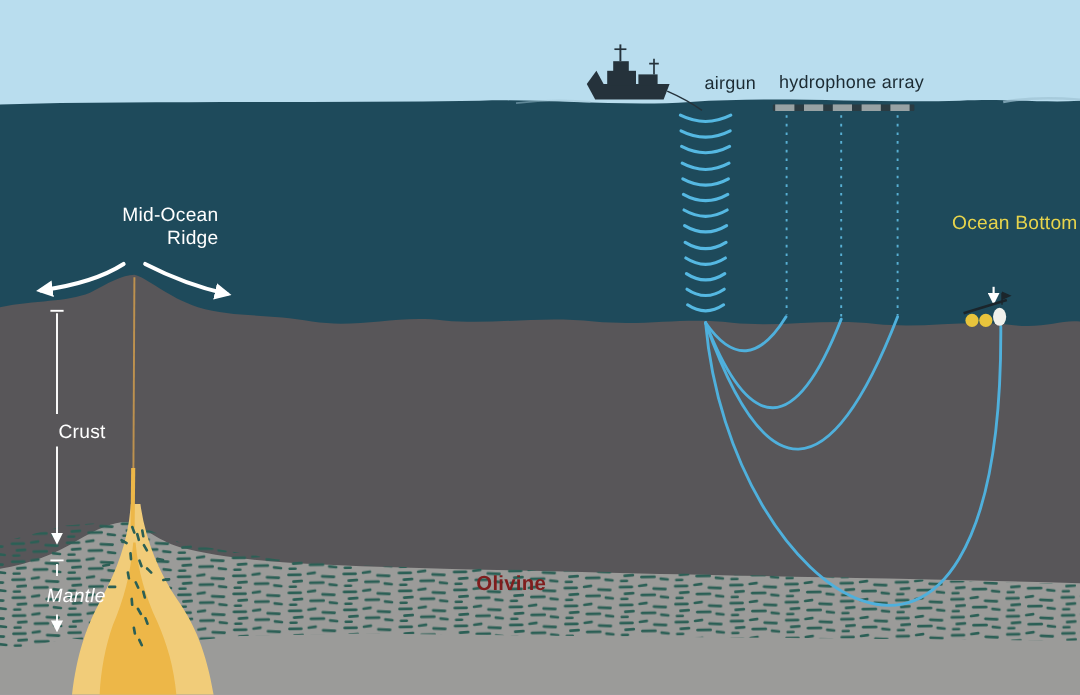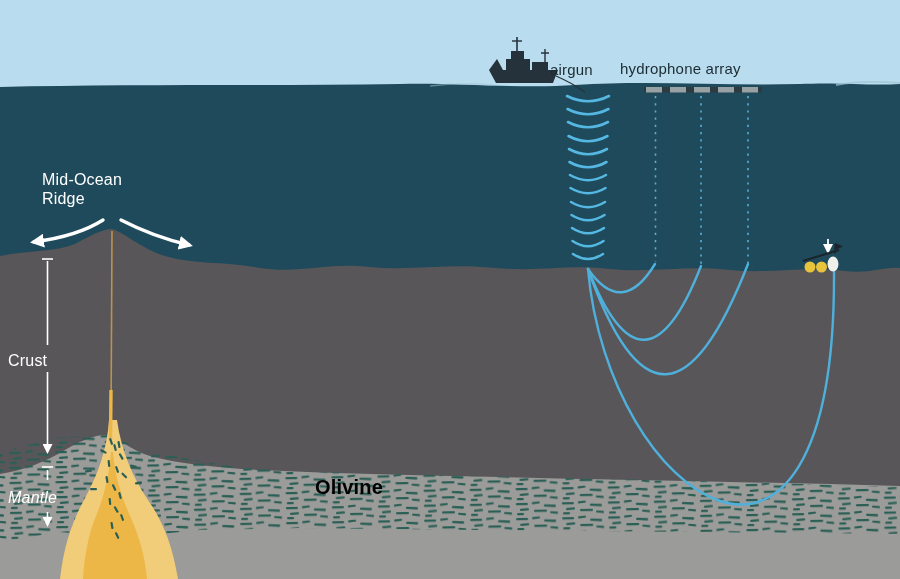--- a/index.html
+++ b/index.html
@@ -1,23 +1,23 @@
 <!DOCTYPE html>
 <html><head>
 <meta charset="utf-8">
 <style>
   html,body{margin:0;padding:0;background:#fff;}
   #stage{position:relative;width:900px;height:579px;overflow:hidden;
          font-family:"Liberation Sans",sans-serif;}
   #stage svg{position:absolute;left:0;top:0;}
-  .lbl{position:absolute;text-align:left;line-height:19px;font-size:16px;
+  .lbl{position:absolute;text-align:right;line-height:19px;font-size:16px;
        letter-spacing:.2px;user-select:none;}
   .lbl-dark{color:#1c2b33;font-size:15px;font-weight:500;}
   .lbl-white{color:#ffffff;}
-  .lbl-olivine{color:#000000;font-weight:bold;font-size:20px;line-height:24px;}
+  .lbl-olivine{color:#7f1d1d;font-weight:bold;font-size:17px;line-height:24px;}
   .lbl-obs{color:#e7d44c;line-height:20px;font-weight:500;}
   .line{display:block;}
 </style>
 </head>
 <body>
 
 <div id="stage">
 <svg width="900" height="579" viewBox="0 0 900 579">
   <defs>
     <marker id="ah-big" markerUnits="userSpaceOnUse" markerWidth="14" markerHeight="14" refX="10" refY="7" orient="auto">
@@ -168,14 +168,15 @@
 <div class="lbl lbl-white" style="left:8px;top:351px;width:80px;">
   <span>Crust</span>
 </div>
 <div class="lbl lbl-white" style="left:8px;top:488px;width:80px;font-style:italic;">
   <span>Mantle</span>
 </div>
 <div class="lbl lbl-olivine" style="left:315px;top:475px;width:140px;">
   <span class="line">Olivine</span>
 </div>
 <div class="lbl lbl-obs" style="left:758px;top:177px;width:140px;">
+  <span class="line">Ocean Bottom</span>
 </div>
 </div>
 
 </body></html>

